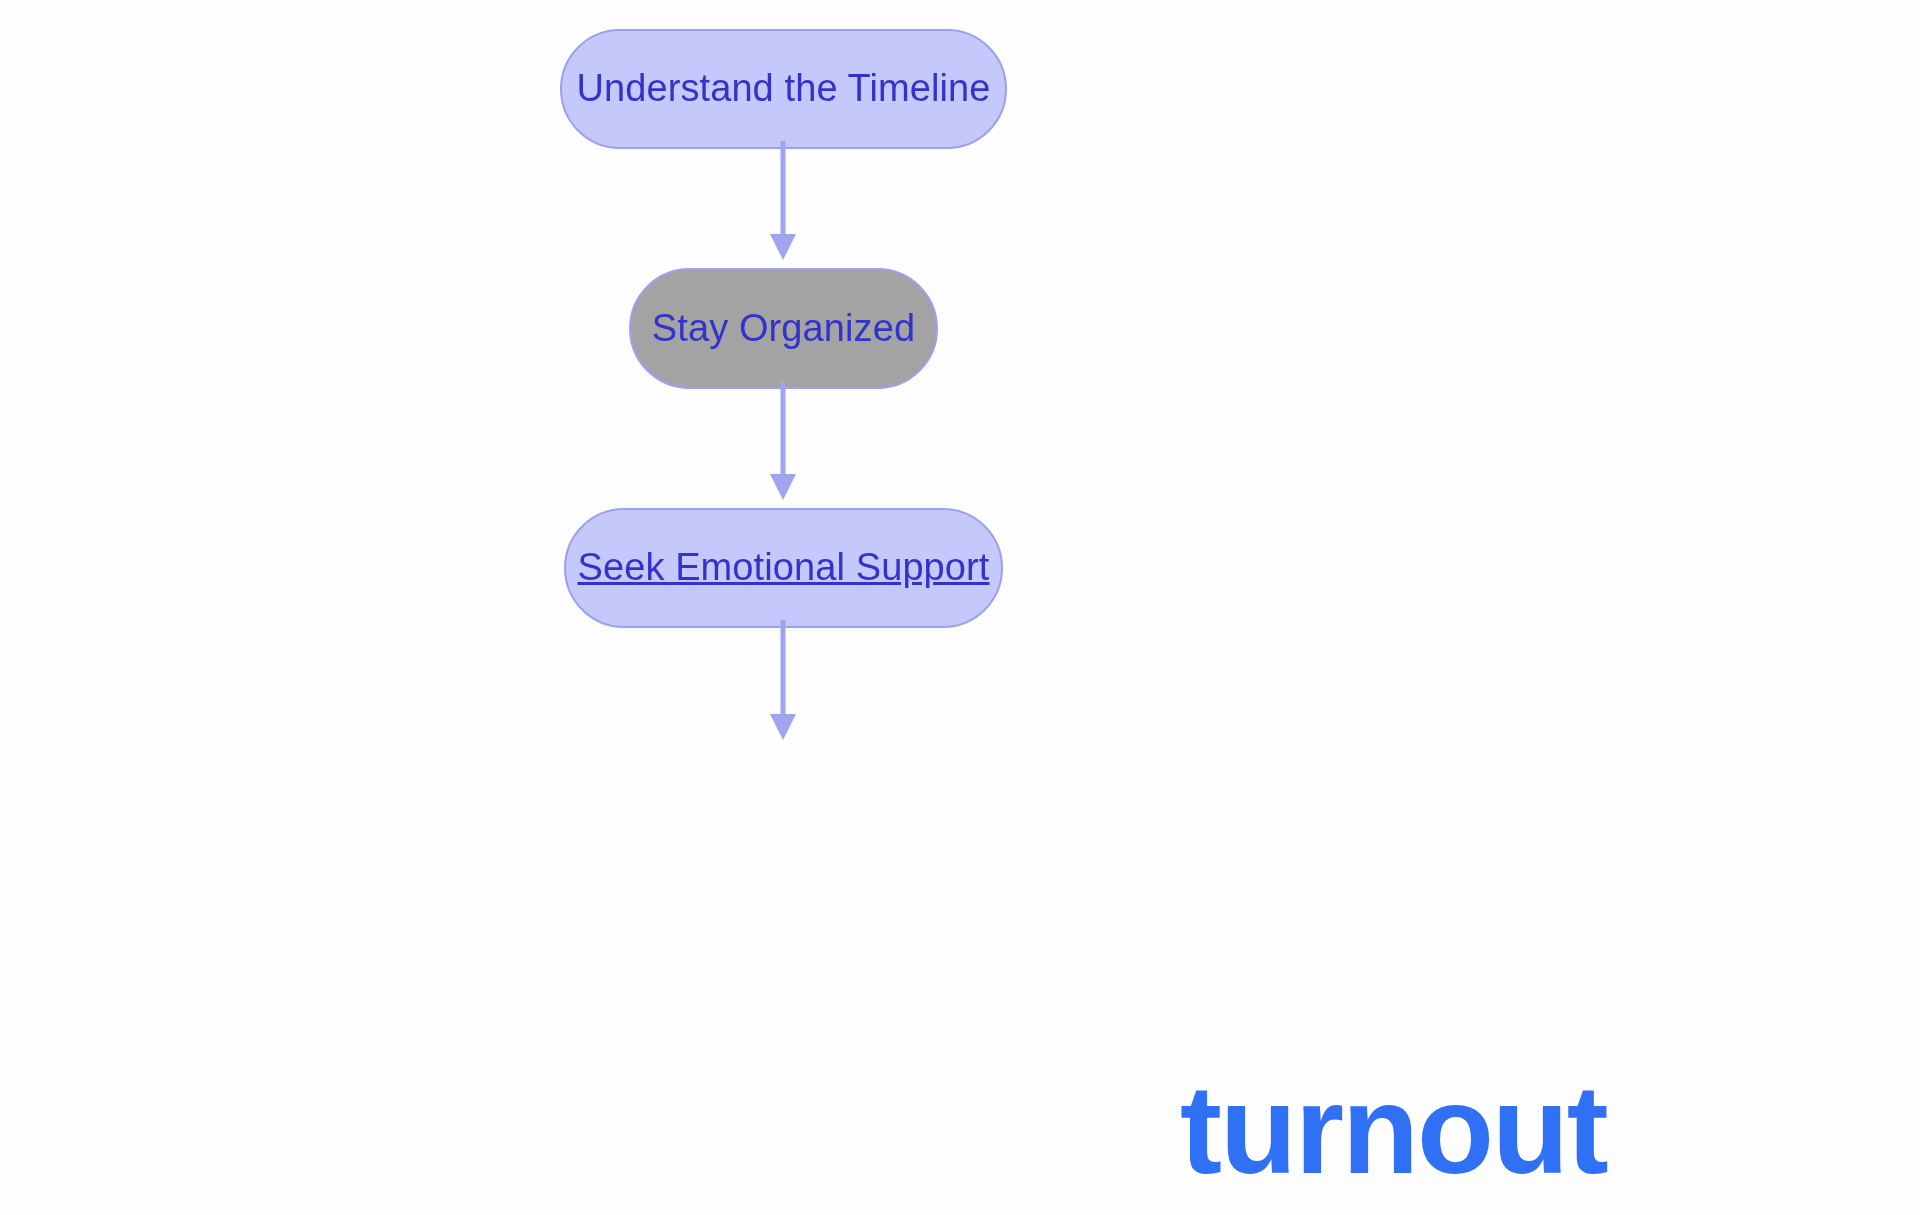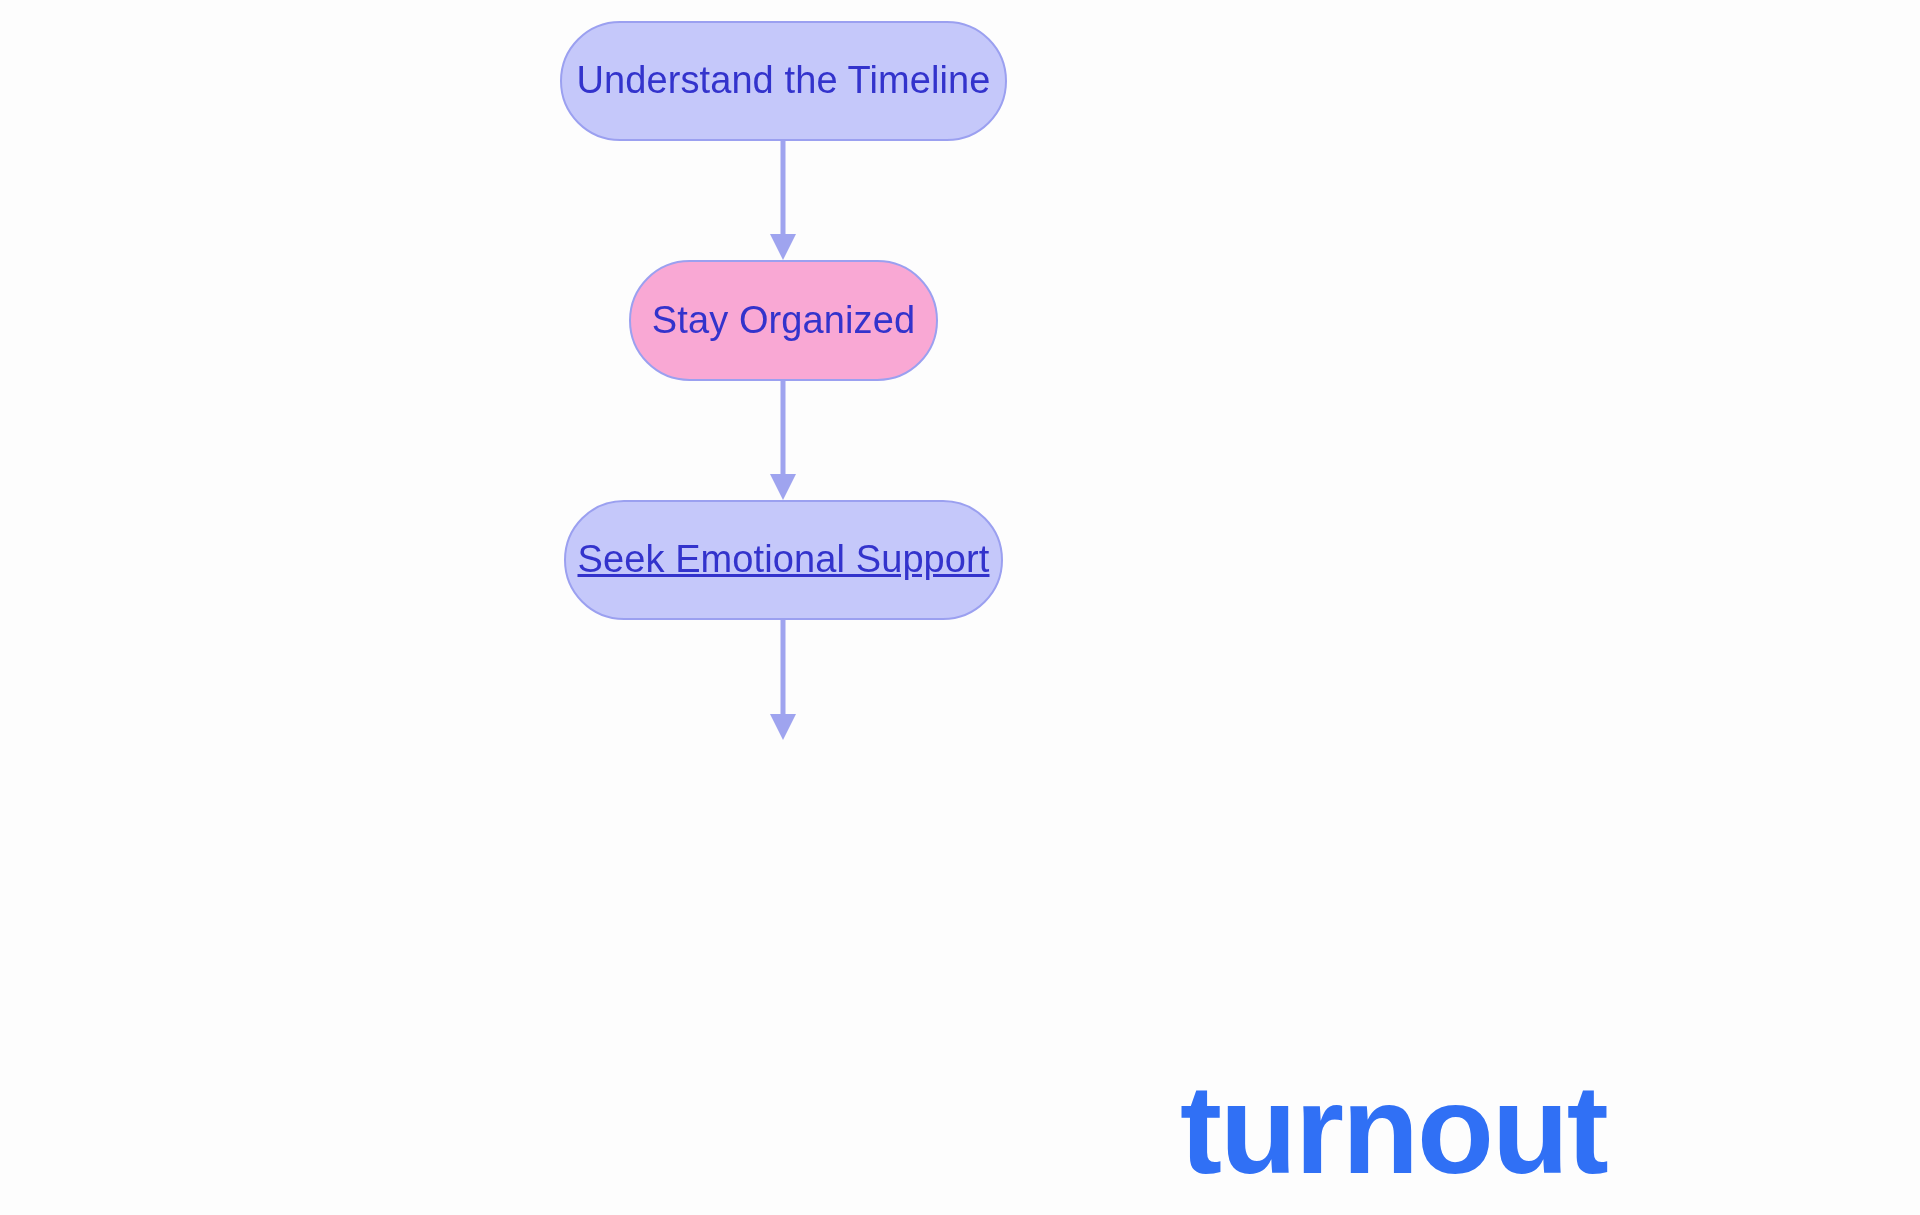--- a/index.html
+++ b/index.html
@@ -31,20 +31,21 @@
     display: flex;
     align-items: center;
     justify-content: center;
     border-style: solid;
     border-width: 2px;
     border-radius: 999px;
     text-align: center;
     line-height: 1.1;
     letter-spacing: 0.1px;
     white-space: nowrap;
+    margin-top: 8px;
   }
   .node-label {
     display: block;
     font-weight: 400;
   }
 
   
   .connector {
     position: absolute;
   }
@@ -76,21 +77,21 @@
 </style>
 </head>
 <body style="background: rgb(253, 253, 253); width: 1920px; height: 1215px;">
 
 <div id="flow-canvas">
 
   <div class="node" id="node-0" style="left: 560px; top: 21px; width: 447px; height: 120px; background: rgb(197, 200, 250); border-color: rgb(155, 160, 240); color: rgb(51, 51, 204); font-size: 38px;">
     <span class="node-label">Understand the Timeline</span>
   </div>
 
-  <div class="node" id="node-1" style="left: 629px; top: 260px; width: 309px; height: 121px; background: #f9a8d4; border-color: rgb(155, 160, 240); color: rgb(51, 51, 204); font-size: 38px;">
+  <div class="node" id="node-1" style="left: 629px; top: 260px; width: 309px; height: 121px; background: #a3a3a3; border-color: rgb(155, 160, 240); color: rgb(51, 51, 204); font-size: 38px;">
     <span class="node-label">Stay Organized</span>
   </div>
 
   <div class="node" id="node-2" style="left: 564px; top: 500px; width: 439px; height: 120px; background: rgb(197, 200, 250); border-color: rgb(155, 160, 240); color: rgb(51, 51, 204); font-size: 38px; text-decoration: underline;">
     <span class="node-label">Seek Emotional Support</span>
   </div>
 
 
   <div class="connector" id="edge-0" style="left: 770px; top: 141px; width: 26px; height: 119px;">
       <svg width="26" height="119" viewBox="0 0 26 119">

